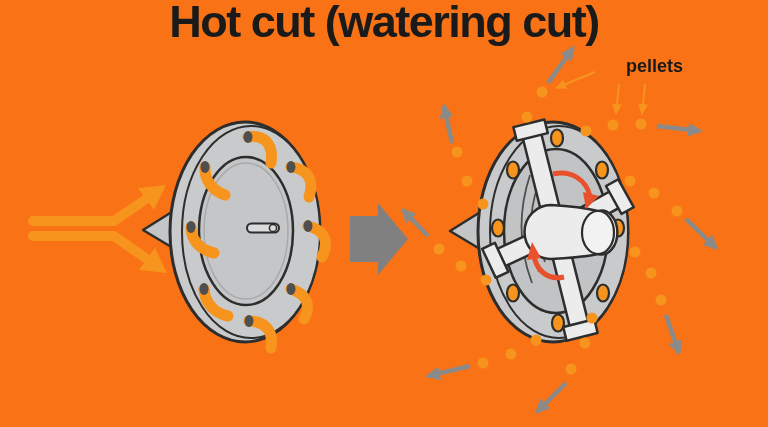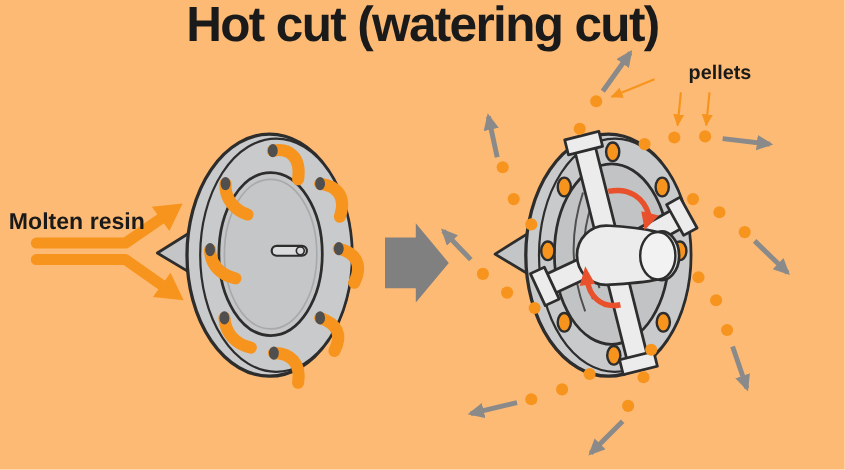--- a/index.html
+++ b/index.html
@@ -1,16 +1,16 @@
 <!DOCTYPE html>
 <html style="--orange: #F7941D; --red-arrow: #E8512B; --gray-arrow: #8A8A8A; --block-arrow: #808080; --disc-fill: #C9CACB; --disc-inner: #C2C3C4; --cone-fill: #C4C5C6; --blade-fill: #ECECEC; --hole-dark: #4F4F4F; --outline: #2D2D2D; --text: #1A1A1A;"><head>
 <meta charset="utf-8">
 <style>
   html,body{margin:0;padding:0;background:#fff;}
-  .canvas{position:relative;width:768px;height:427px;background:#fdba74;overflow:hidden;
+  .canvas{position:relative;width:768px;height:427px;background:#f97316;overflow:hidden;
           font-family:"Liberation Sans",sans-serif;color:var(--text,#1a1a1a);}
   .title{position:absolute;top:-4px;left:0;width:100%;text-align:center;
          font-size:45px;font-weight:800;letter-spacing:-1.5px;color:var(--text,#1a1a1a);}
   .label-molten{position:absolute;left:8px;top:190px;font-size:21px;font-weight:700;}
   .label-pellets{position:absolute;left:626px;top:56px;font-size:18px;font-weight:700;}
   svg{position:absolute;left:0;top:0;}
 </style>
 </head>
 <body>
 
@@ -170,15 +170,14 @@
           <line x1="470" y1="366" x2="428" y2="376" stroke="#8A8A8A" stroke-width="4.5" marker-end="url(#grayHead)"></line>
         </g>
       <g id="pointer-arrows-group">
           <line x1="595" y1="72" x2="556" y2="88" stroke="#F7941D" stroke-width="2" marker-end="url(#orangeHead)"></line>
           <line x1="619" y1="84" x2="616" y2="114" stroke="#F7941D" stroke-width="2" marker-end="url(#orangeHead)"></line>
           <line x1="645" y1="84" x2="642" y2="114" stroke="#F7941D" stroke-width="2" marker-end="url(#orangeHead)"></line>
         </g>
     </g>
   </svg>
 
-  <div class="label-molten">Molten resin</div>
   <div class="label-pellets">pellets</div>
 </div>
 
 </body></html>

